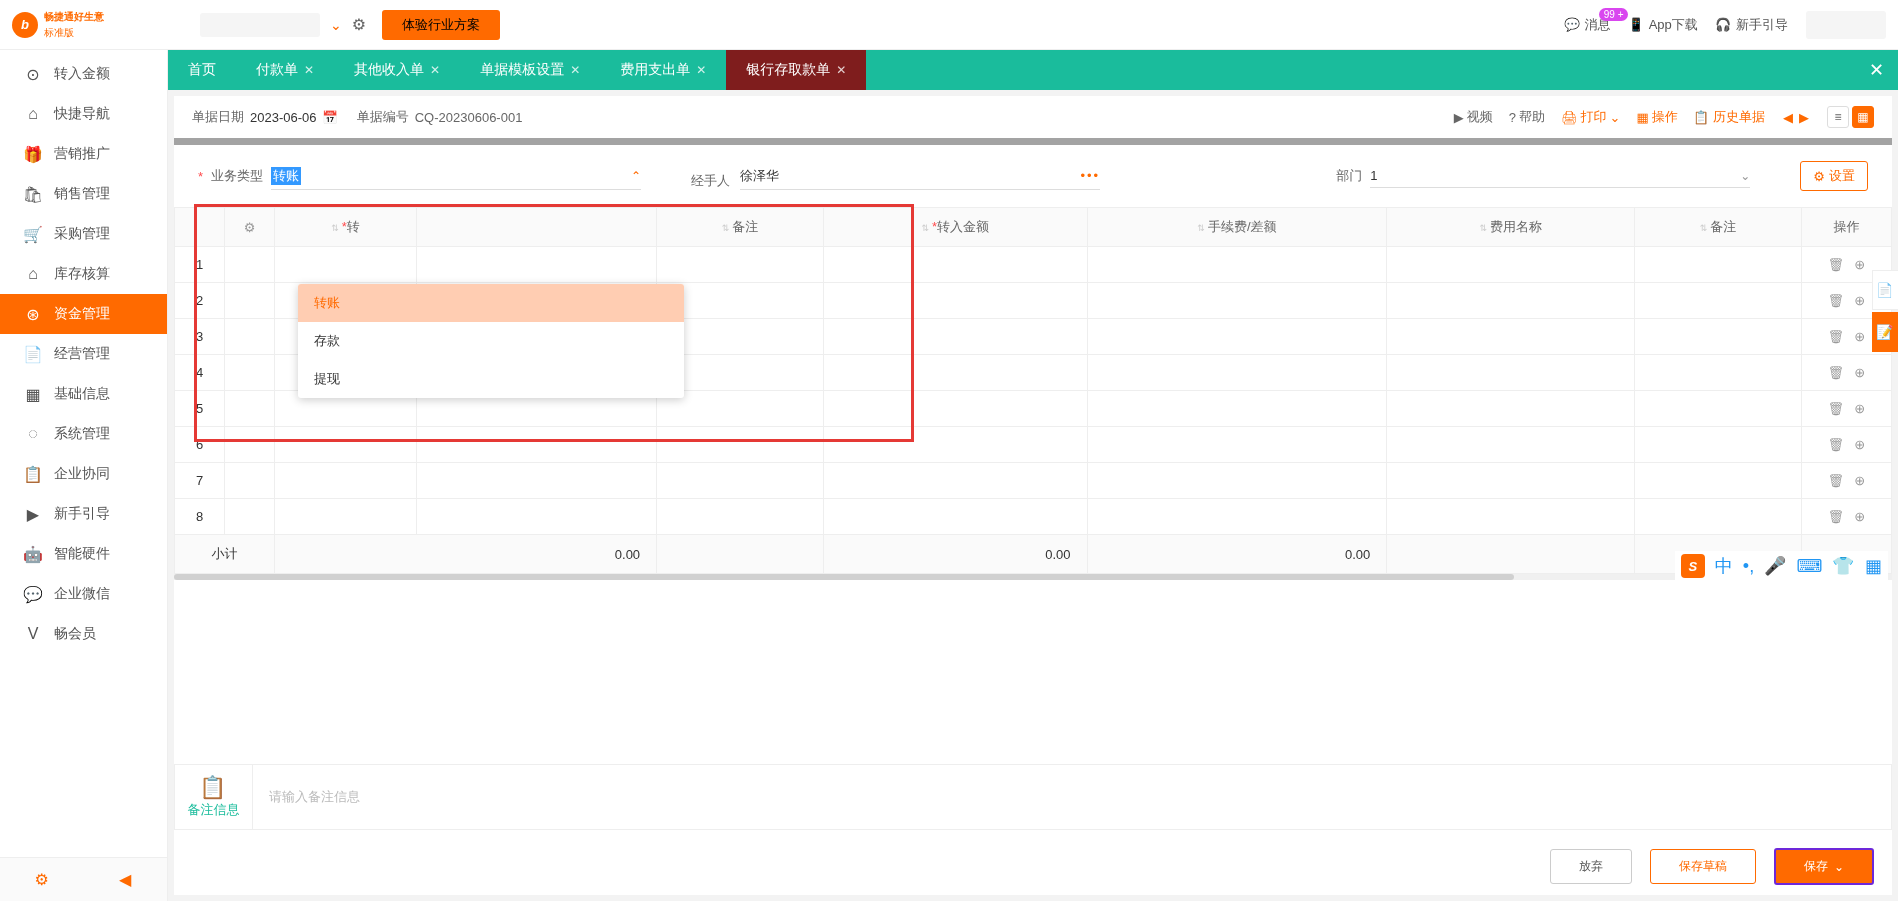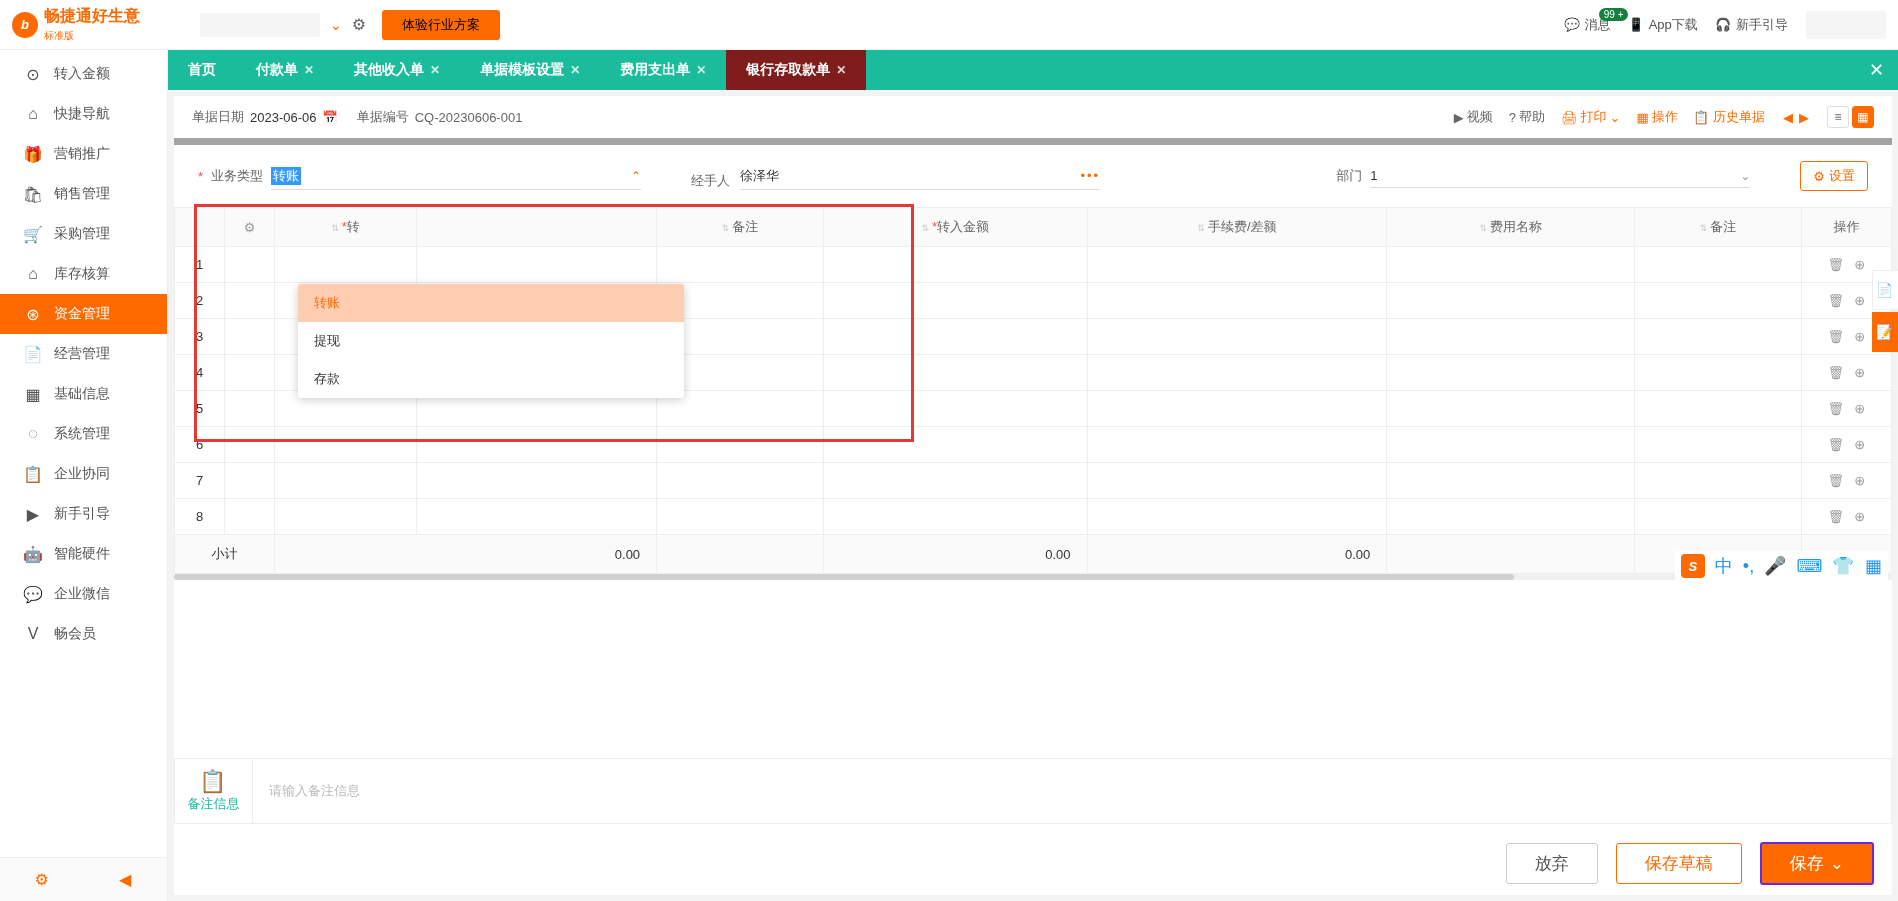--- a/index.html
+++ b/index.html
@@ -4,50 +4,50 @@
 <style>
 * { margin: 0; padding: 0; box-sizing: border-box; font-family: "Microsoft YaHei", Arial, sans-serif; }
 body { background: #fff; font-size: 13px; color: #333; overflow: hidden; }
 
 .app { display: flex; flex-direction: column; height: 901px; width: 1898px; }
 
 
 .top-header { display: flex; align-items: center; height: 50px; padding: 0 12px; border-bottom: 1px solid #eee; }
 .logo-area { display: flex; align-items: center; gap: 6px; width: 168px; }
 .logo-icon { width: 26px; height: 26px; border-radius: 50%; background: #ff6a00; display: flex; align-items: center; justify-content: center; color: #fff; font-weight: bold; font-style: italic; }
-.logo-text { color: #ff6a00; font-weight: 600; font-size: 16px; }
+.logo-text { color: #ff6a00; font-weight: 600; font-size: 10px; }
 .logo-sub { font-size: 10px; color: #ff6a00; margin-top: 2px; }
 .tenant-area { display: flex; align-items: center; gap: 10px; margin-left: 20px; }
 .tenant-box { background: #f5f5f5; border-radius: 3px; width: 120px; height: 24px; }
 .tenant-drop { color: #ff6a00; font-size: 14px; cursor: pointer; }
 .gear-btn { color: #666; cursor: pointer; font-size: 16px; }
 .exp-btn { background: #ff6a00; color: #000000; padding: 6px 20px; border-radius: 3px; cursor: pointer; margin-left: 16px; }
 .top-right { margin-left: auto; display: flex; align-items: center; gap: 18px; color: #555; }
 .tr-item { display: flex; align-items: center; gap: 4px; cursor: pointer; position: relative; }
-.badge { position: absolute; top: -8px; right: -18px; background: #15803d; color: #fff; font-size: 10px; border-radius: 8px; padding: 1px 5px; }
+.badge { position: absolute; top: -8px; right: -18px; background: #d946ef; color: #fff; font-size: 10px; border-radius: 8px; padding: 1px 5px; }
 .avatar-box { background: #f5f5f5; width: 80px; height: 28px; border-radius: 3px; }
 
 
 .main-area { display: flex; flex: 1; overflow: hidden; }
 
 
 .sidebar { width: 168px; display: flex; flex-direction: column; border-right: 1px solid #eee; }
 .side-menu { flex: 1; overflow-y: auto; padding-top: 4px; }
 .side-item { display: flex; align-items: center; gap: 12px; padding: 11px 24px; color: #555; cursor: pointer; font-size: 14px; }
 .side-item.active { background: #ff6a00; color: #fff; }
 .side-icon { width: 18px; height: 18px; display: flex; align-items: center; justify-content: center; font-size: 16px; }
 .side-bottom { display: flex; border-top: 1px solid #eee; background: #fafafa; }
 .side-bot-btn { flex: 1; padding: 12px 0; text-align: center; color: #ff6a00; cursor: pointer; font-size: 16px; }
 
 
 .content { flex: 1; display: flex; flex-direction: column; background: #f3f3f3; overflow: hidden; }
 
 
 .tabs-bar { background: #1abc9c; display: flex; align-items: center; height: 40px; position: relative; }
-.tab { display: flex; align-items: center; gap: 6px; padding: 0 20px; height: 100%; color: #fff; cursor: pointer; font-size: 14px; font-weight: bold; }
+.tab { display: flex; align-items: center; gap: 6px; padding: 0 20px; height: 100%; color: #fff; cursor: pointer; font-size: 14px; }
 .tab.active { background: #7f1d1d; }
 .tab-close { font-size: 12px; opacity: .8; }
 .tabs-close-all { margin-left: auto; color: #fff; padding: 0 14px; cursor: pointer; font-size: 18px; }
 
 
 .page-body { flex: 1; display: flex; flex-direction: column; margin: 6px; background: #fff; overflow: hidden; position: relative; }
 
 .toolbar-row { display: flex; align-items: center; gap: 18px; padding: 10px 18px; border-bottom: 7px solid #a3a3a3; }
 .field-inline { display: flex; align-items: center; gap: 6px; font-size: 13px; color: #666; }
 .date-val { color: #333; }
@@ -102,21 +102,21 @@
 .tbl-scroll { height: 6px; background: #f0f0f0; position: relative; }
 .tbl-scroll-thumb { position: absolute; left: 0; width: 78%; height: 100%; background: #d0d0d0; border-radius: 3px; }
 
 
 .remarks-area { display: flex; align-items: center; margin: 8px 0; background: #fff; border: 1px solid #eee; }
 .remarks-icon-box { width: 78px; display: flex; flex-direction: column; align-items: center; justify-content: center; padding: 10px; border-right: 1px solid #eee; color: #1abc9c; }
 .remarks-input { flex: 1; padding: 0 16px; color: #bbb; }
 
 
 .page-footer { display: flex; justify-content: flex-end; align-items: center; padding: 10px 18px; gap: 18px; background: #fff; }
-.btn { padding: 8px 28px; border-radius: 3px; cursor: pointer; font-size: 17px; }
+.btn { padding: 8px 28px; border-radius: 3px; cursor: pointer; font-size: 12px; }
 .btn-plain { border: 1px solid #ccc; color: #555; background: #fff; }
 .btn-outline { border: 1px solid #ff6a00; color: #ff6a00; background: #fff; }
 .btn-primary { border: 2px solid #6d28d9; background: #ff6a00; color: #fff; display: flex; align-items: center; gap: 6px; }
 
 
 .right-float { position: absolute; right: 0; top: 270px; display: flex; flex-direction: column; gap: 2px; z-index: 30; }
 .rf-item { width: 26px; height: 40px; background: #fff; border: 1px solid #eee; border-right: none; display: flex; align-items: center; justify-content: center; color: #888; cursor: pointer; font-size: 14px; }
 .rf-item.active { background: #ff6a00; color: #fff; border-color: #ff6a00; }
 
 
@@ -332,22 +332,22 @@
           <div class="settings-btn">
             <span>⚙</span>
             <span>设置</span>
           </div>
         </div>
 
         <div class="highlight-box"></div>
 
         <div class="dropdown-menu" id="dropdown-menu">
             <div class="dd-item active">转账</div>
+            <div class="dd-item">存款</div>
             <div class="dd-item">提现</div>
-            <div class="dd-item">存款</div>
           </div>
 
         <div class="data-table">
           <table>
             <thead>
               <tr>
                 <th class="col-num"></th>
                 <th class="col-gear"><span>⚙</span></th>
                 <th><span class="sort">⇅</span><span class="req">*</span><span>转</span></th>
                 <th style="width:240px"></th>

